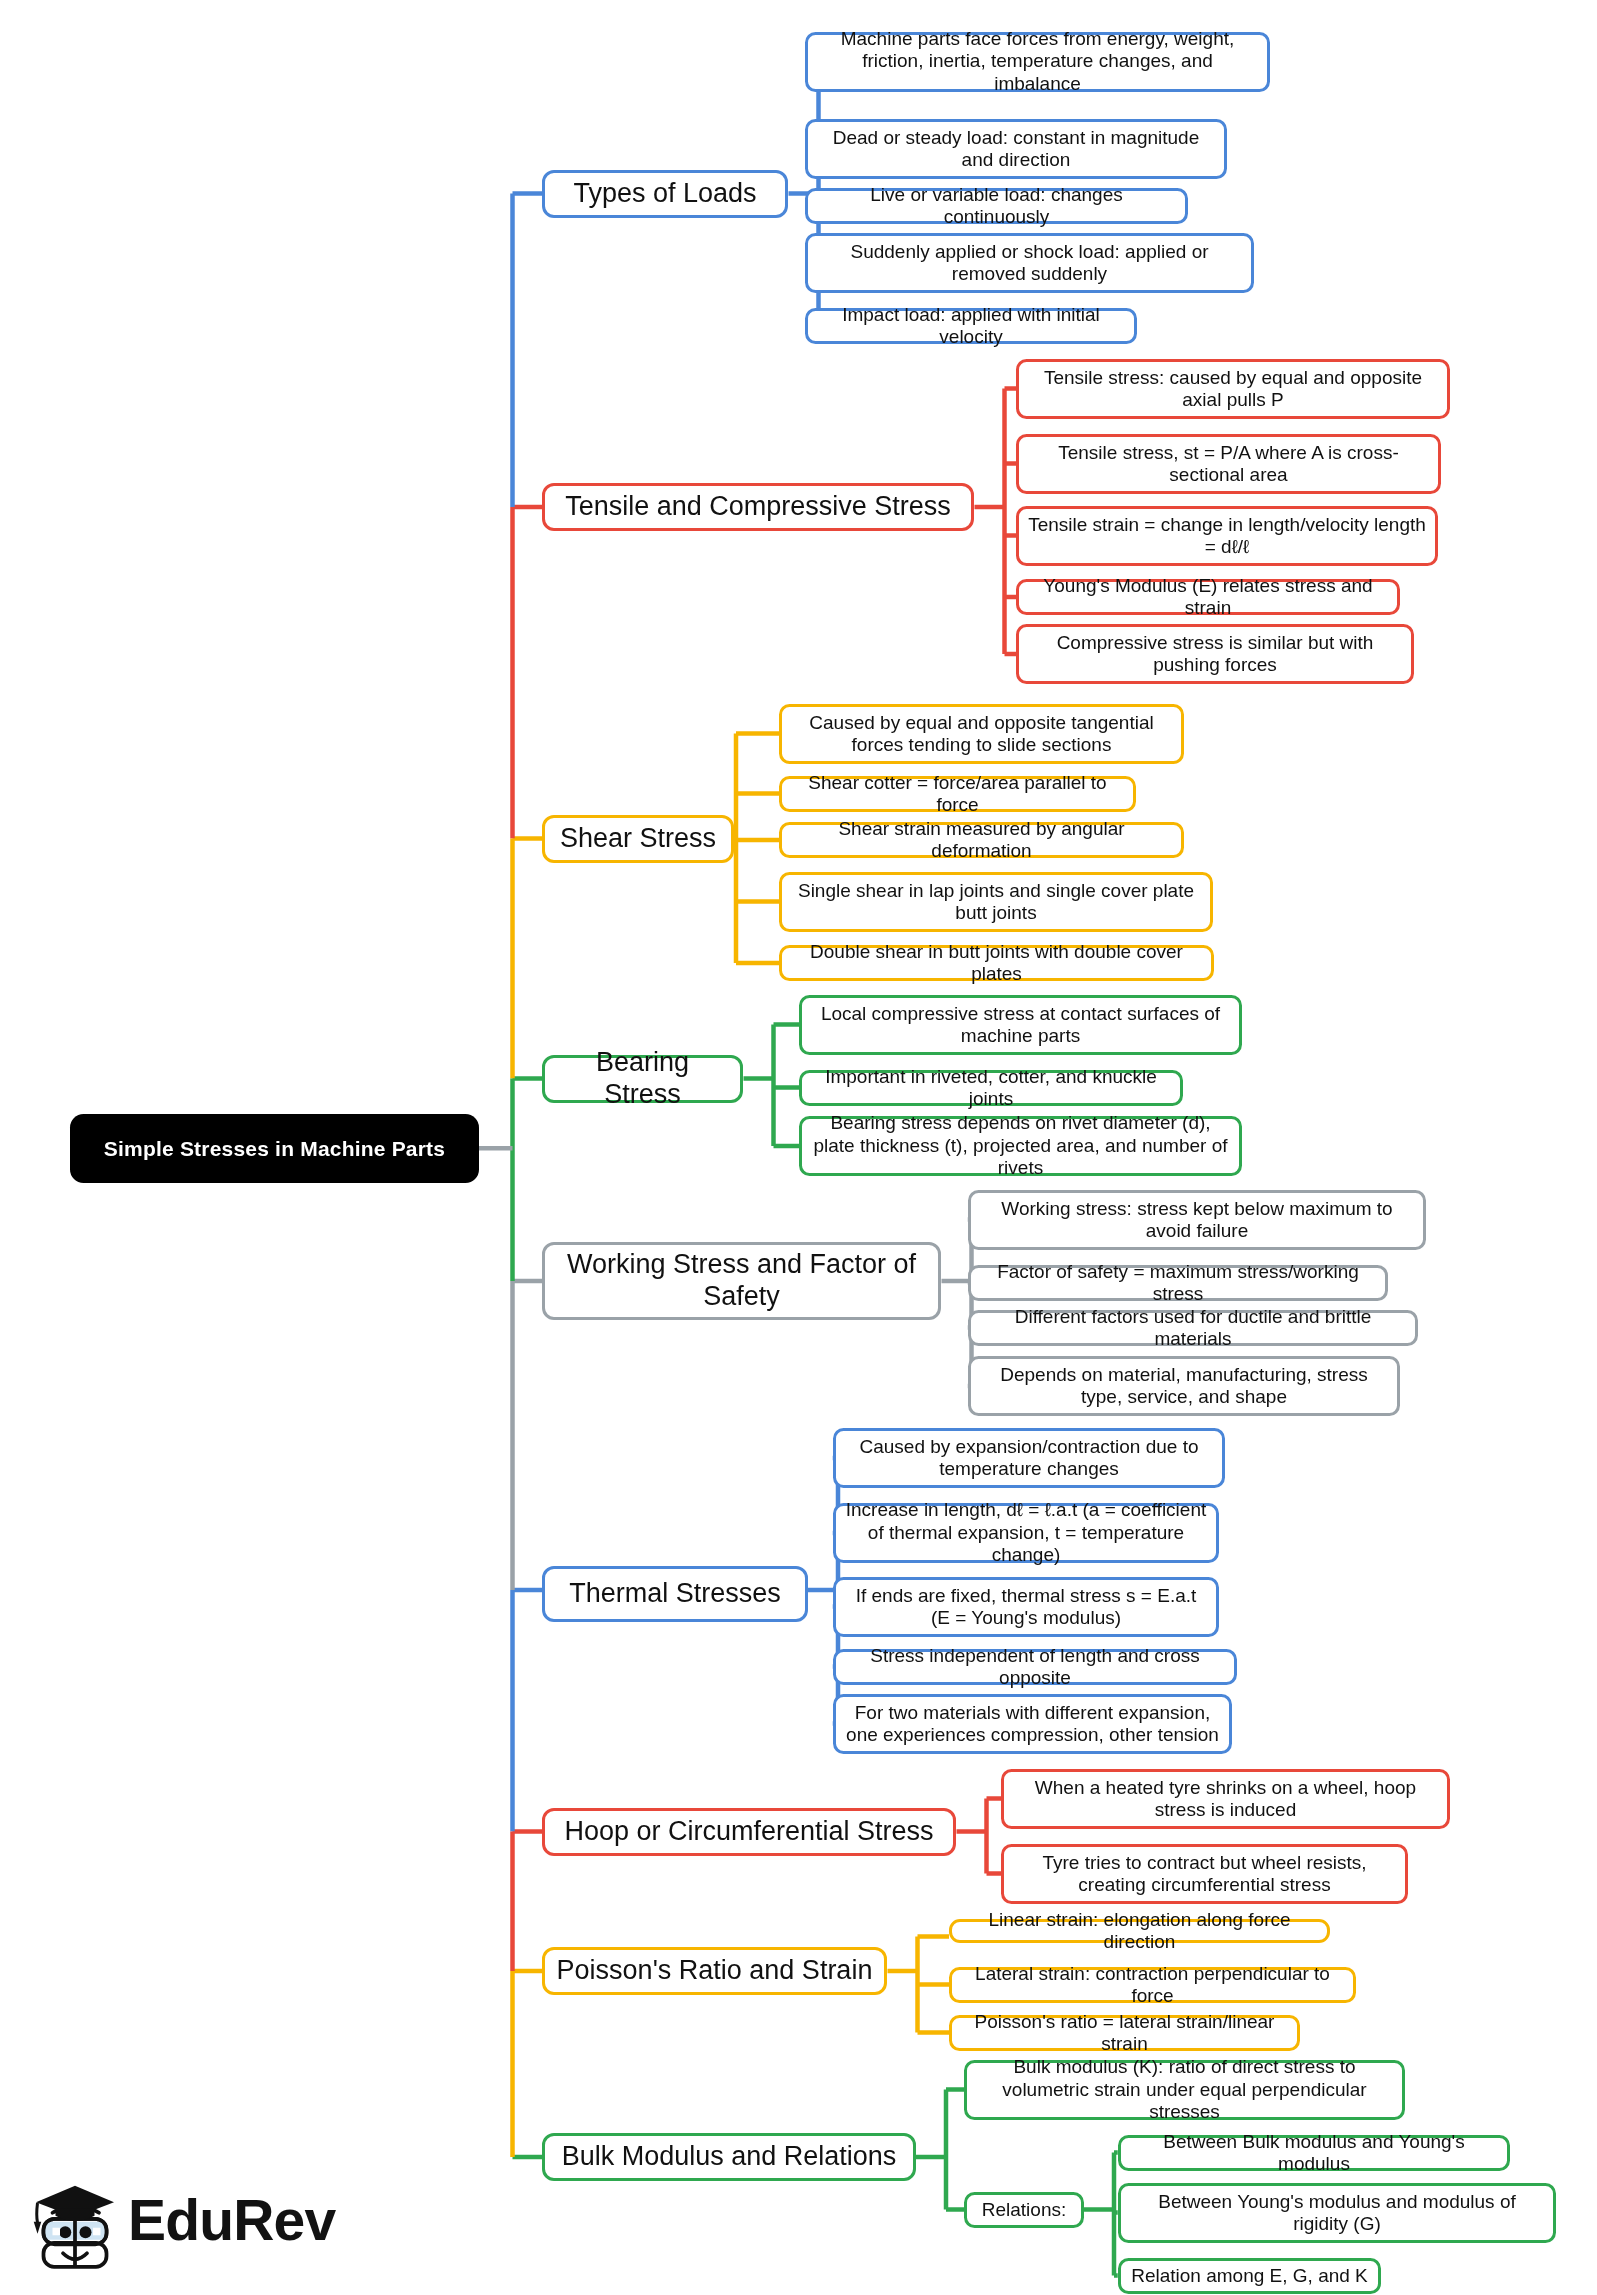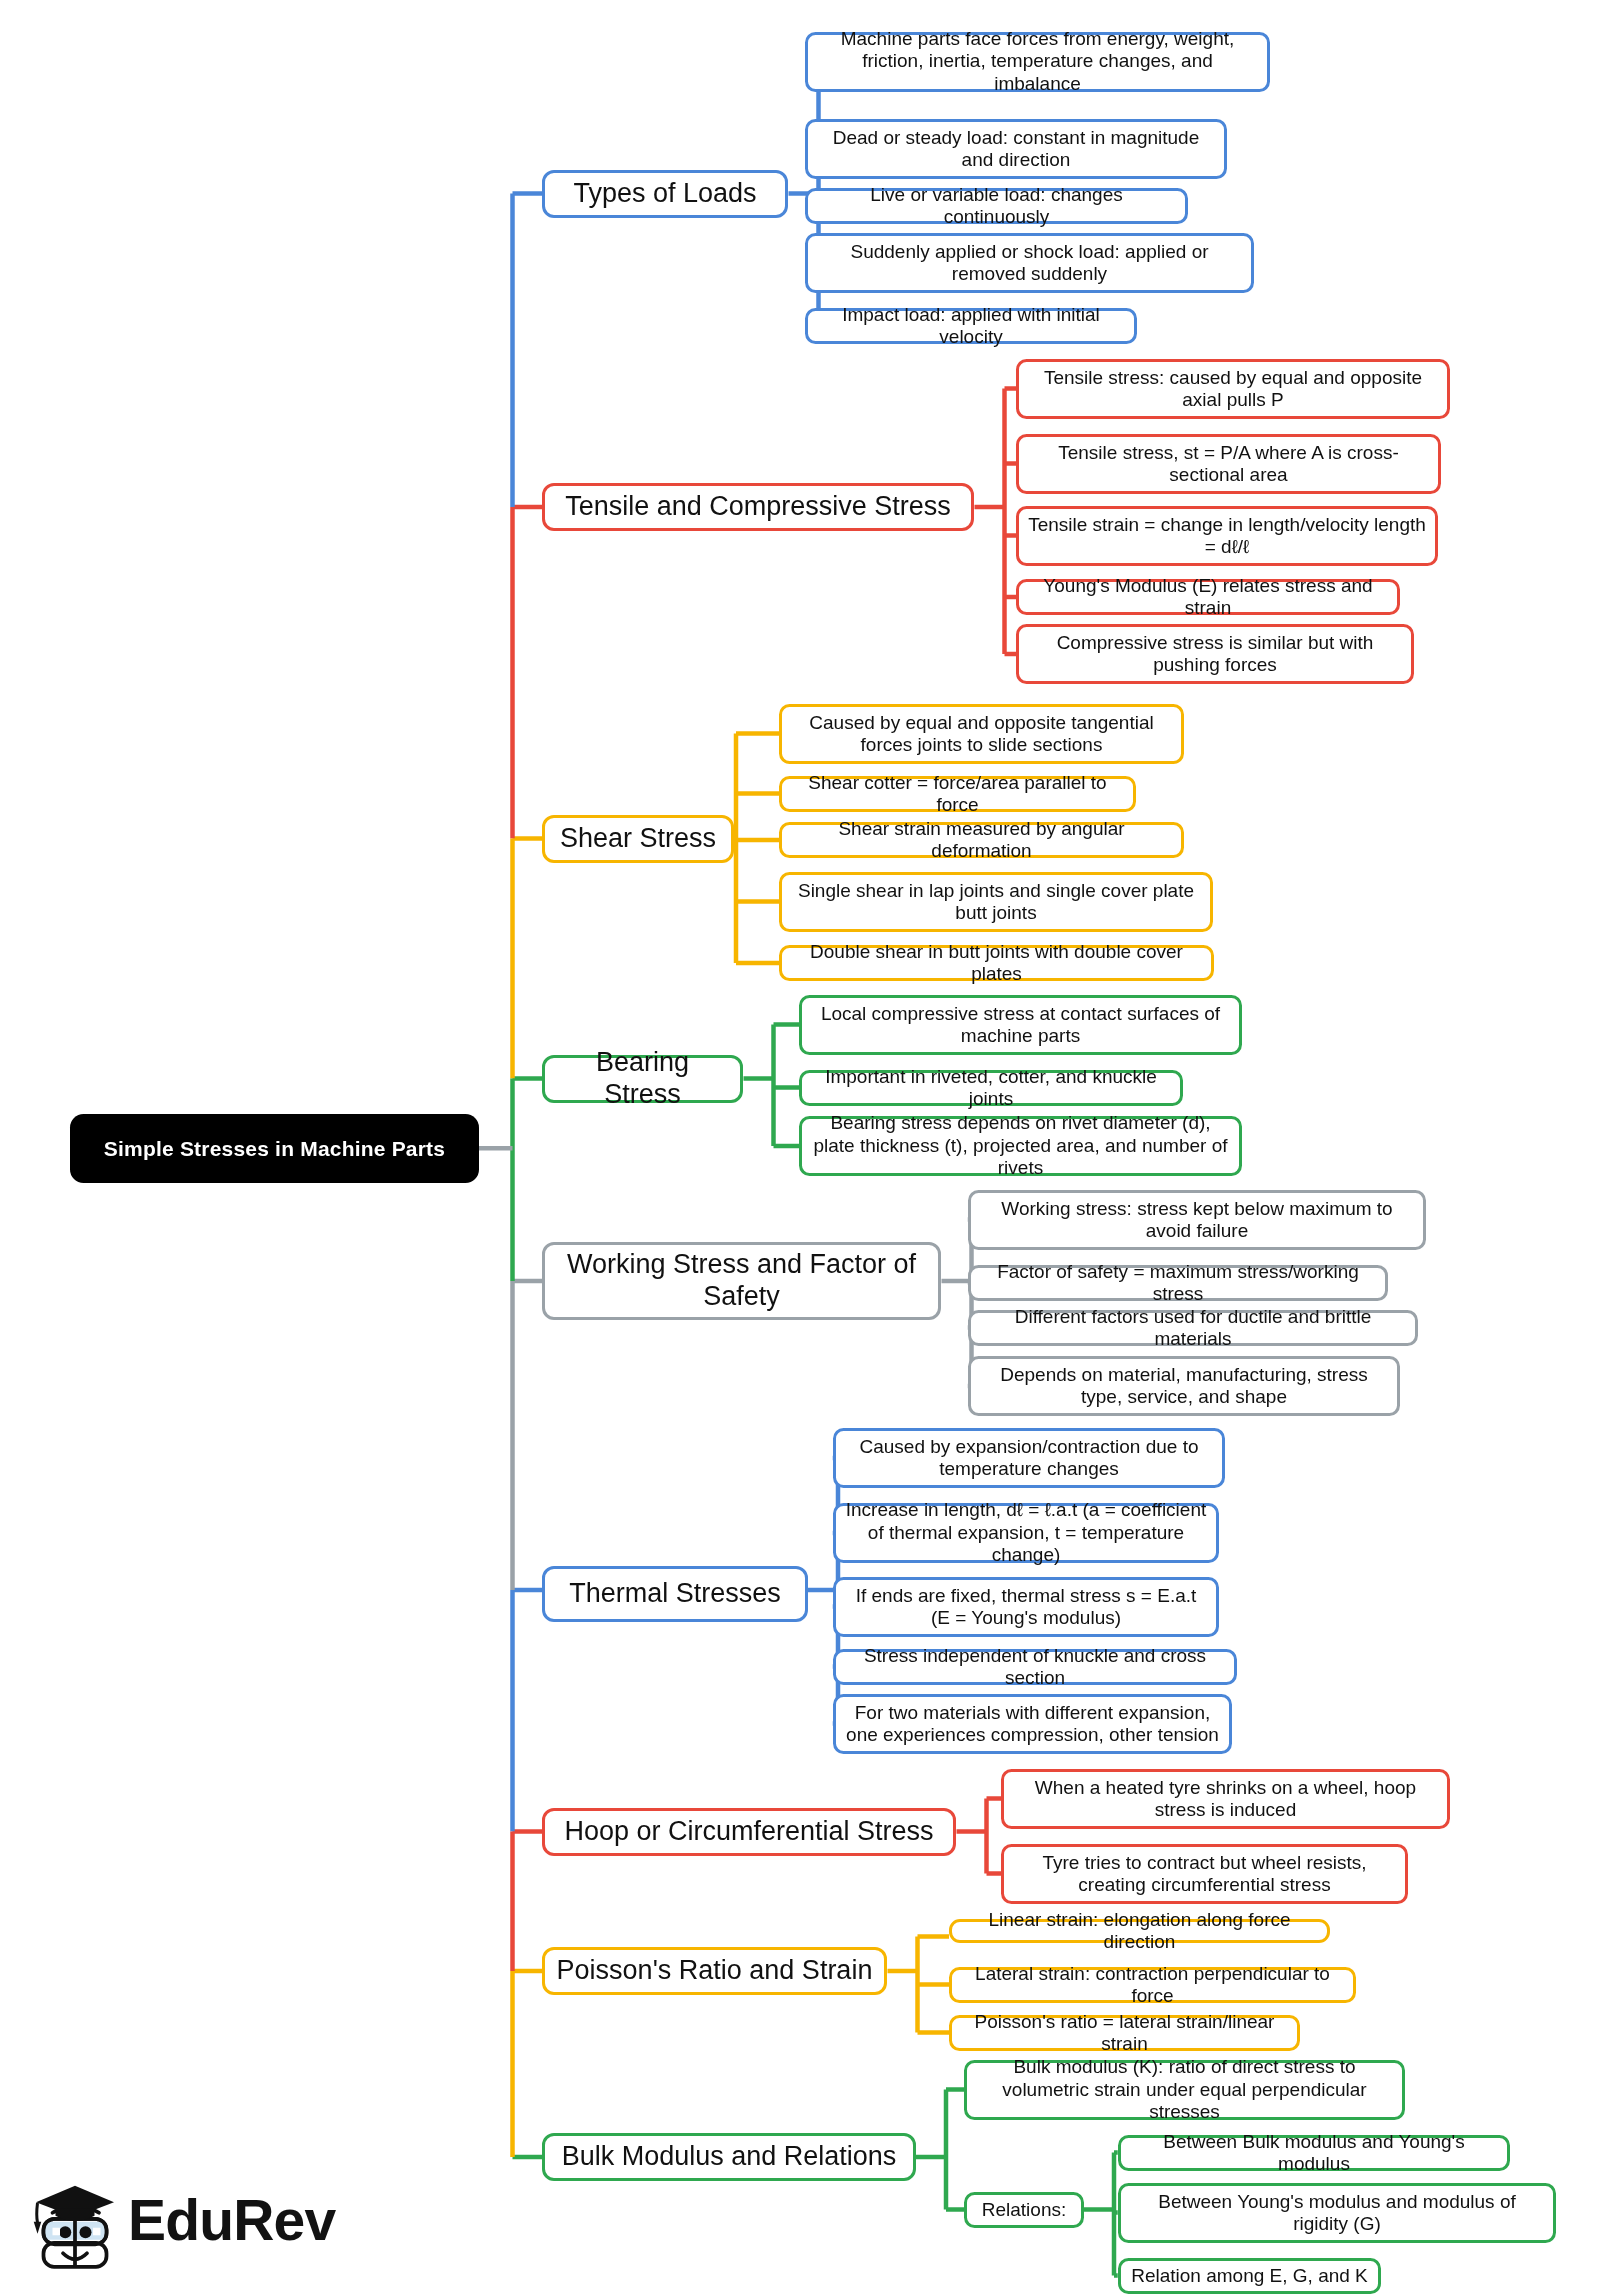--- a/index.html
+++ b/index.html
@@ -129,36 +129,36 @@
       <div class="node leaf" style="left: 805px; top: 31.5px; width: 465px; height: 60px; border-color: rgb(74, 134, 216);">Machine parts face forces from energy, weight, friction, inertia, temperature changes, and imbalance</div>
       <div class="node leaf" style="left: 805px; top: 119px; width: 422px; height: 60px; border-color: rgb(74, 134, 216);">Dead or steady load: constant in magnitude and direction</div>
       <div class="node leaf" style="left: 805px; top: 188px; width: 383px; height: 36px; border-color: rgb(74, 134, 216);">Live or variable load: changes continuously</div>
       <div class="node leaf" style="left: 805px; top: 233px; width: 449px; height: 60px; border-color: rgb(74, 134, 216);">Suddenly applied or shock load: applied or removed suddenly</div>
       <div class="node leaf" style="left: 805px; top: 308px; width: 332px; height: 36px; border-color: rgb(74, 134, 216);">Impact load: applied with initial velocity</div>
       <div class="node leaf" style="left: 1016px; top: 359px; width: 434px; height: 60px; border-color: rgb(232, 72, 58);">Tensile stress: caused by equal and opposite axial pulls P</div>
       <div class="node leaf" style="left: 1016px; top: 434px; width: 425px; height: 60px; border-color: rgb(232, 72, 58);">Tensile stress, st = P/A where A is cross-sectional area</div>
       <div class="node leaf" style="left: 1016px; top: 506px; width: 422px; height: 60px; border-color: rgb(232, 72, 58);">Tensile strain = change in length/velocity length = dℓ/ℓ</div>
       <div class="node leaf" style="left: 1016px; top: 579px; width: 384px; height: 36px; border-color: rgb(232, 72, 58);">Young's Modulus (E) relates stress and strain</div>
       <div class="node leaf" style="left: 1016px; top: 624px; width: 398px; height: 60px; border-color: rgb(232, 72, 58);">Compressive stress is similar but with pushing forces</div>
-      <div class="node leaf" style="left: 779px; top: 704px; width: 405px; height: 60px; border-color: rgb(247, 181, 0);">Caused by equal and opposite tangential forces joints to slide sections</div>
+      <div class="node leaf" style="left: 779px; top: 704px; width: 405px; height: 60px; border-color: rgb(247, 181, 0);">Caused by equal and opposite tangential forces tending to slide sections</div>
       <div class="node leaf" style="left: 779px; top: 776px; width: 357px; height: 36px; border-color: rgb(247, 181, 0);">Shear cotter = force/area parallel to force</div>
       <div class="node leaf" style="left: 779px; top: 822px; width: 405px; height: 36px; border-color: rgb(247, 181, 0);">Shear strain measured by angular deformation</div>
       <div class="node leaf" style="left: 779px; top: 872px; width: 434px; height: 60px; border-color: rgb(247, 181, 0);">Single shear in lap joints and single cover plate butt joints</div>
       <div class="node leaf" style="left: 779px; top: 945px; width: 435px; height: 36px; border-color: rgb(247, 181, 0);">Double shear in butt joints with double cover plates</div>
       <div class="node leaf" style="left: 799px; top: 995px; width: 443px; height: 60px; border-color: rgb(47, 168, 79);">Local compressive stress at contact surfaces of machine parts</div>
       <div class="node leaf" style="left: 799px; top: 1070px; width: 384px; height: 36px; border-color: rgb(47, 168, 79);">Important in riveted, cotter, and knuckle joints</div>
       <div class="node leaf" style="left: 799px; top: 1116px; width: 443px; height: 60px; border-color: rgb(47, 168, 79);">Bearing stress depends on rivet diameter (d), plate thickness (t), projected area, and number of rivets</div>
       <div class="node leaf" style="left: 968px; top: 1190px; width: 458px; height: 60px; border-color: rgb(154, 162, 168);">Working stress: stress kept below maximum to avoid failure</div>
       <div class="node leaf" style="left: 968px; top: 1265px; width: 420px; height: 36px; border-color: rgb(154, 162, 168);">Factor of safety = maximum stress/working stress</div>
       <div class="node leaf" style="left: 968px; top: 1310px; width: 450px; height: 36px; border-color: rgb(154, 162, 168);">Different factors used for ductile and brittle materials</div>
       <div class="node leaf" style="left: 968px; top: 1356px; width: 432px; height: 60px; border-color: rgb(154, 162, 168);">Depends on material, manufacturing, stress type, service, and shape</div>
       <div class="node leaf" style="left: 833px; top: 1428px; width: 392px; height: 60px; border-color: rgb(74, 134, 216);">Caused by expansion/contraction due to temperature changes</div>
       <div class="node leaf" style="left: 833px; top: 1503px; width: 386px; height: 60px; border-color: rgb(74, 134, 216);">Increase in length, dℓ = ℓ.a.t (a = coefficient of thermal expansion, t = temperature change)</div>
       <div class="node leaf" style="left: 833px; top: 1577px; width: 386px; height: 60px; border-color: rgb(74, 134, 216);">If ends are fixed, thermal stress s = E.a.t (E = Young's modulus)</div>
-      <div class="node leaf" style="left: 833px; top: 1649px; width: 404px; height: 36px; border-color: rgb(74, 134, 216);">Stress independent of knuckle and cross section</div>
+      <div class="node leaf" style="left: 833px; top: 1649px; width: 404px; height: 36px; border-color: rgb(74, 134, 216);">Stress independent of length and cross opposite</div>
       <div class="node leaf" style="left: 833px; top: 1694px; width: 399px; height: 60px; border-color: rgb(74, 134, 216);">For two materials with different expansion, one experiences compression, other tension</div>
       <div class="node leaf" style="left: 1001px; top: 1769px; width: 449px; height: 60px; border-color: rgb(232, 72, 58);">When a heated tyre shrinks on a wheel, hoop stress is induced</div>
       <div class="node leaf" style="left: 1001px; top: 1844px; width: 407px; height: 60px; border-color: rgb(232, 72, 58);">Tyre tries to contract but wheel resists, creating circumferential stress</div>
       <div class="node leaf" style="left: 949px; top: 1919px; width: 381px; height: 24px; border-color: rgb(247, 181, 0); border-radius: 11px;">Linear strain: elongation along force direction</div>
       <div class="node leaf" style="left: 949px; top: 1967px; width: 407px; height: 36px; border-color: rgb(247, 181, 0);">Lateral strain: contraction perpendicular to force</div>
       <div class="node leaf" style="left: 949px; top: 2015px; width: 351px; height: 36px; border-color: rgb(247, 181, 0);">Poisson's ratio = lateral strain/linear strain</div>
       <div class="node leaf" style="left: 964px; top: 2060px; width: 441px; height: 60px; border-color: rgb(47, 168, 79);">Bulk modulus (K): ratio of direct stress to volumetric strain under equal perpendicular stresses</div>
       <div class="node subnode" style="left: 964px; top: 2192px; width: 120px; height: 36px; border-color: rgb(47, 168, 79);">Relations:</div>
       <div class="node leaf" style="left: 1118px; top: 2135px; width: 392px; height: 36px; border-color: rgb(47, 168, 79);">Between Bulk modulus and Young's modulus</div>
       <div class="node leaf" style="left: 1118px; top: 2183px; width: 438px; height: 60px; border-color: rgb(47, 168, 79);">Between Young's modulus and modulus of rigidity (G)</div>

